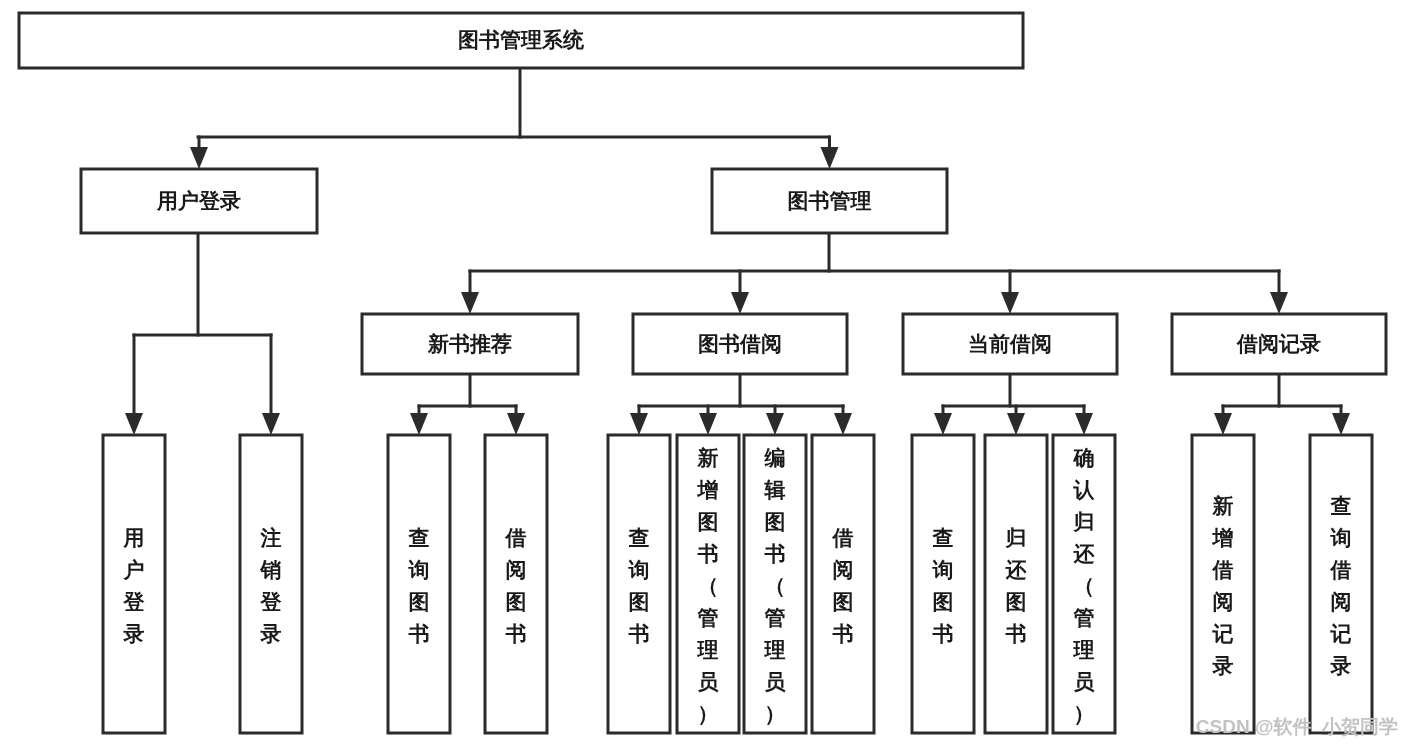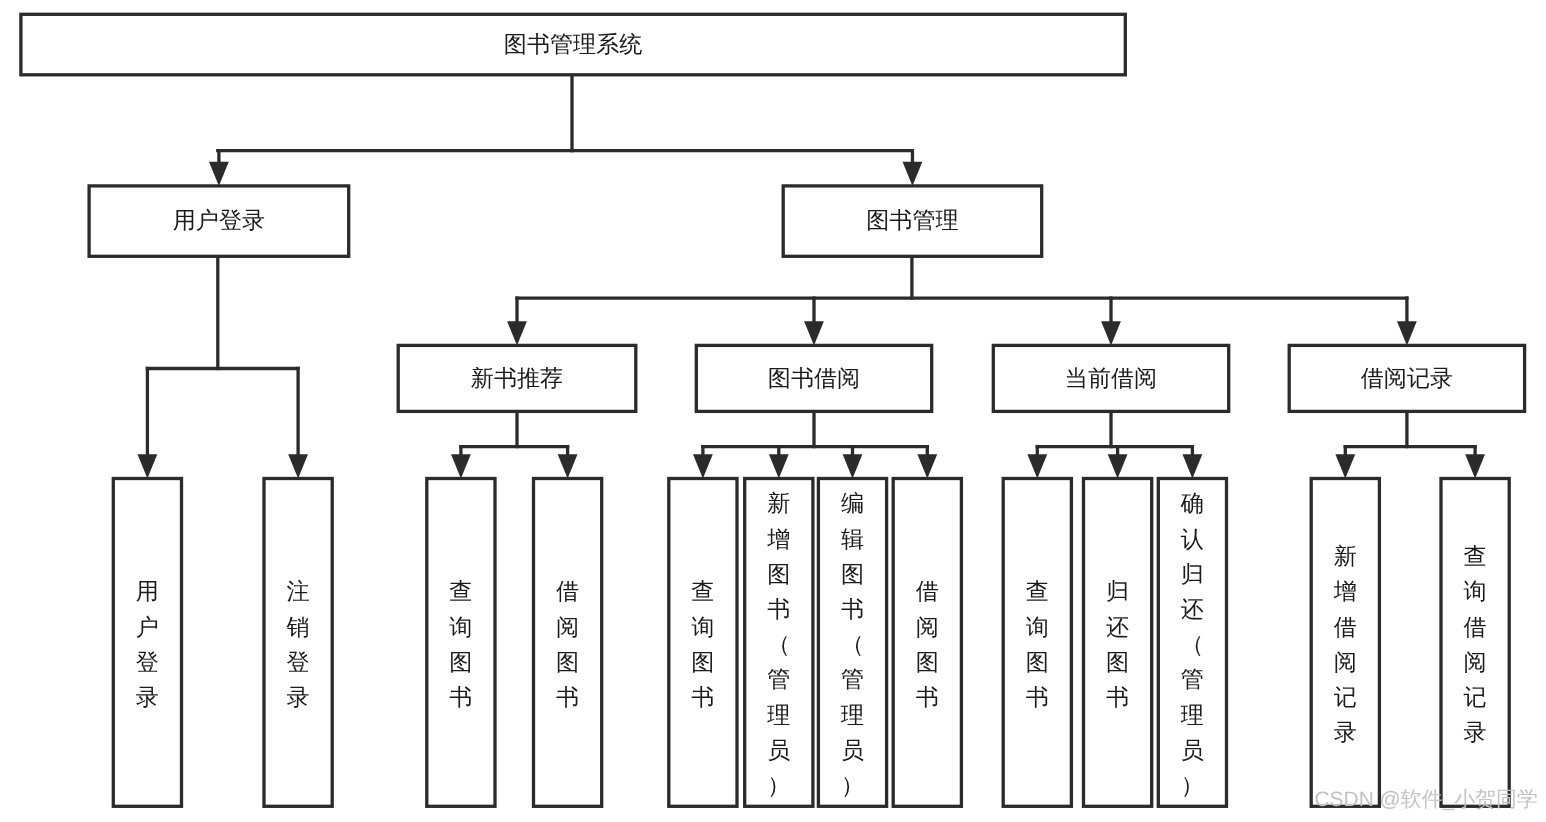--- a/index.html
+++ b/index.html
@@ -13,20 +13,21 @@
     font-family: "Liberation Sans", "DejaVu Sans", sans-serif;
     overflow: hidden;
     position: relative;
   }
   #chart-root {
     position: absolute;
     left: 0;
     top: 0;
     width: 1405px;
     height: 588px;
+    font-weight: bold;
   }
   svg {
     display: block;
   }
   .node-box {
     fill: #ffffff;
     stroke: #2b2b2b;
     stroke-width: 3;
   }
   .conn {

